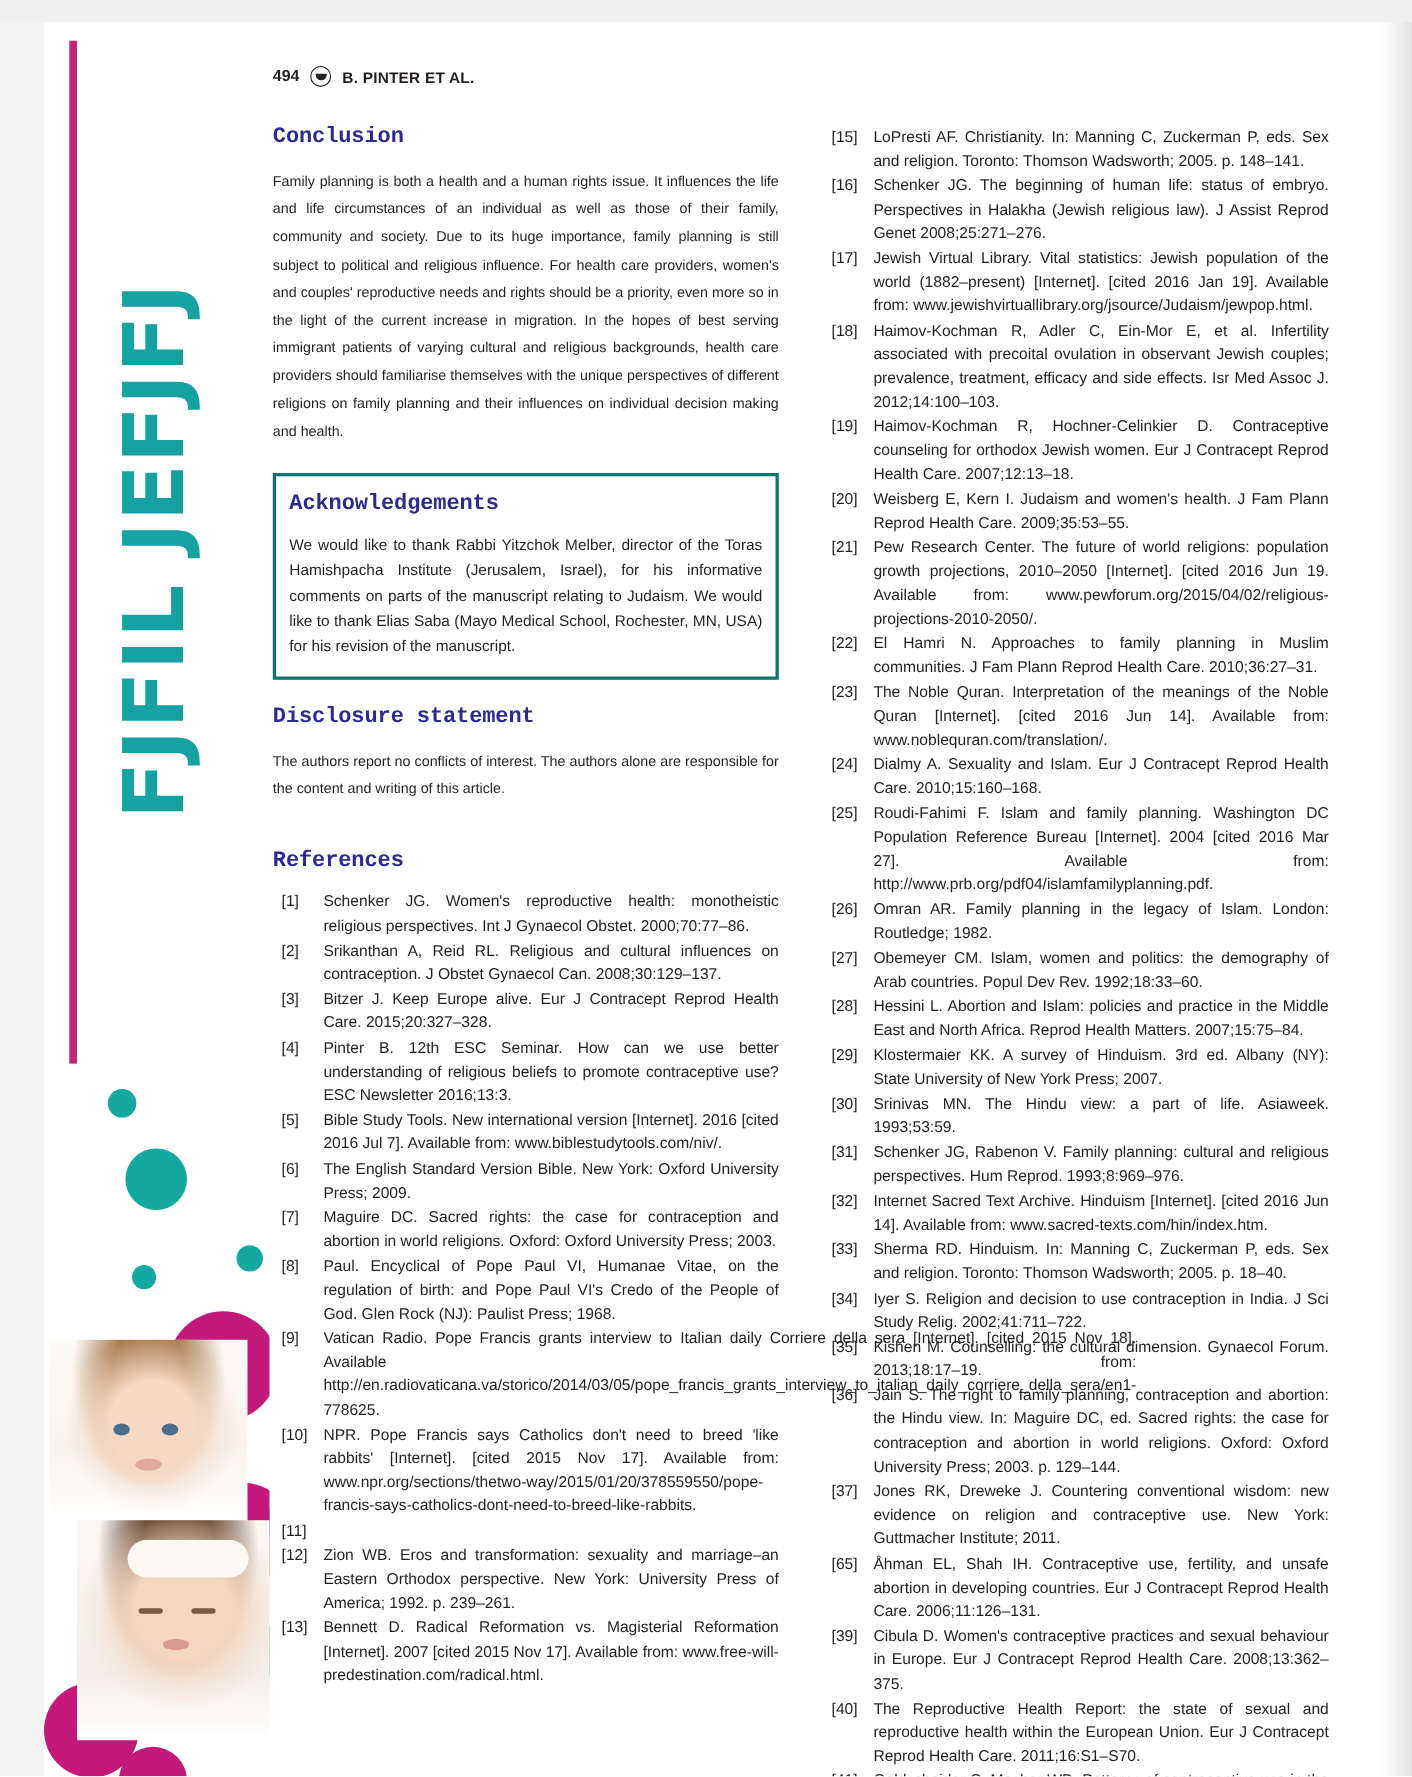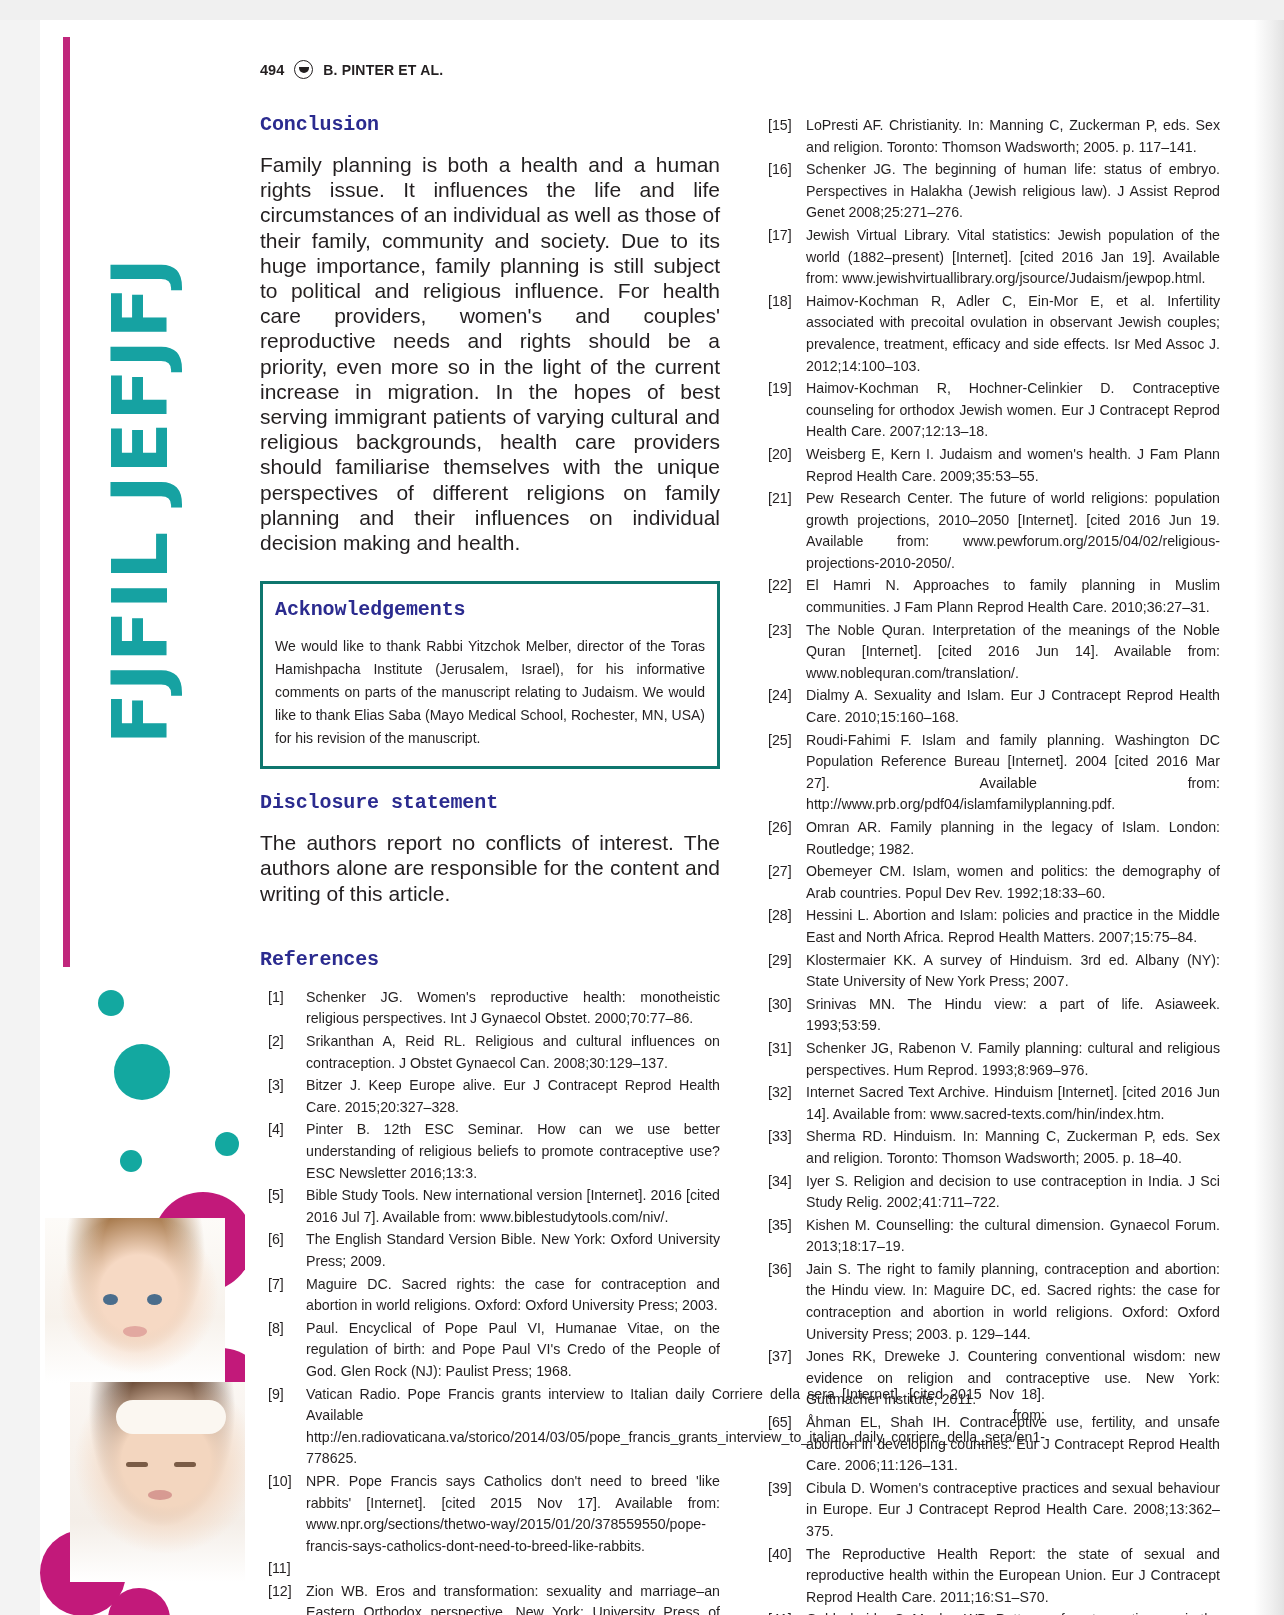--- a/index.html
+++ b/index.html
@@ -80,21 +80,21 @@
     background:
       radial-gradient(circle at 48% 40%, #f3d6bf 0 28%, rgba(243,214,191,0) 58%),
       radial-gradient(ellipse at 46% 14%, #5b3c28 0 22%, rgba(91,60,40,0) 48%),
       linear-gradient(to bottom, #fbf7f3 0%, #f4eee8 70%, #ffffff 100%);
   }
   .face-feat { position: absolute; border-radius: 50%; }
 
   
   .content {
     position: absolute;
-    left: 260px; top: 60px;
+    left: 248px; top: 60px;
     width: 1000px;
     height: 1530px;
   }
 
   .running-head {
     display: flex; align-items: center; gap: 10px;
     margin-bottom: 34px;
   }
   .rh-page {
     font-size: 14.5px; font-weight: 700; color: #231f20;
@@ -126,21 +126,21 @@
   h2.sec {
     color: #2b2b8f;
     font-size: 20px;
     font-weight: 700;
     margin: 0 0 16px 0;
     letter-spacing: -0.1px;
     font-family: Liberation Mono, monospace;
   }
   p.body {
     margin: 0 0 20px 0;
-    font-size: 21px;
+    font-size: 13px;
     line-height: 25.2px;
     color: #231f20;
     text-align: justify;
     hyphens: auto;
   }
 
   
   .ack-box {
     border: 3px solid #0f766e;
     padding: 14px 12px 16px 12px;
@@ -291,21 +291,21 @@
               <div class="refnum">[13]</div>
               <div class="reftext">Bennett D. Radical Reformation vs. Magisterial Reformation [Internet]. 2007 [cited 2015 Nov 17]. Available from: www.free-will-predestination.com/radical.html.</div>
             </div>
           </div>
       </div>
 
       <div class="col">
         <div class="reflist" id="reflist-right">
             <div class="refitem">
               <div class="refnum">[15]</div>
-              <div class="reftext">LoPresti AF. Christianity. In: Manning C, Zuckerman P, eds. Sex and religion. Toronto: Thomson Wadsworth; 2005. p. 117–141.</div>
+              <div class="reftext">LoPresti AF. Christianity. In: Manning C, Zuckerman P, eds. Sex and religion. Toronto: Thomson Wadsworth; 2005. p. 148–141.</div>
             </div>
             <div class="refitem">
               <div class="refnum">[16]</div>
               <div class="reftext">Schenker JG. The beginning of human life: status of embryo. Perspectives in Halakha (Jewish religious law). J Assist Reprod Genet 2008;25:271–276.</div>
             </div>
             <div class="refitem">
               <div class="refnum">[17]</div>
               <div class="reftext">Jewish Virtual Library. Vital statistics: Jewish population of the world (1882–present) [Internet]. [cited 2016 Jan 19]. Available from: www.jewishvirtuallibrary.org/jsource/Judaism/jewpop.html.</div>
             </div>
             <div class="refitem">

